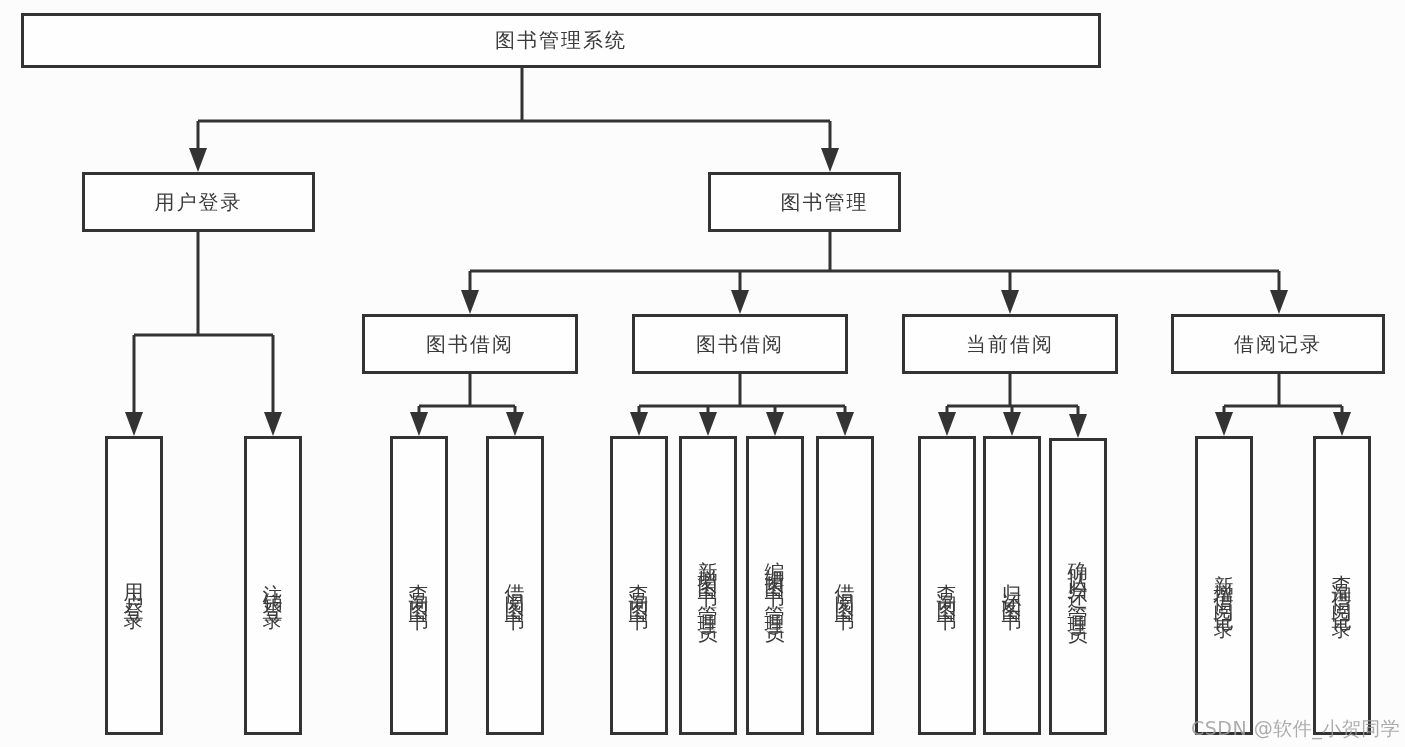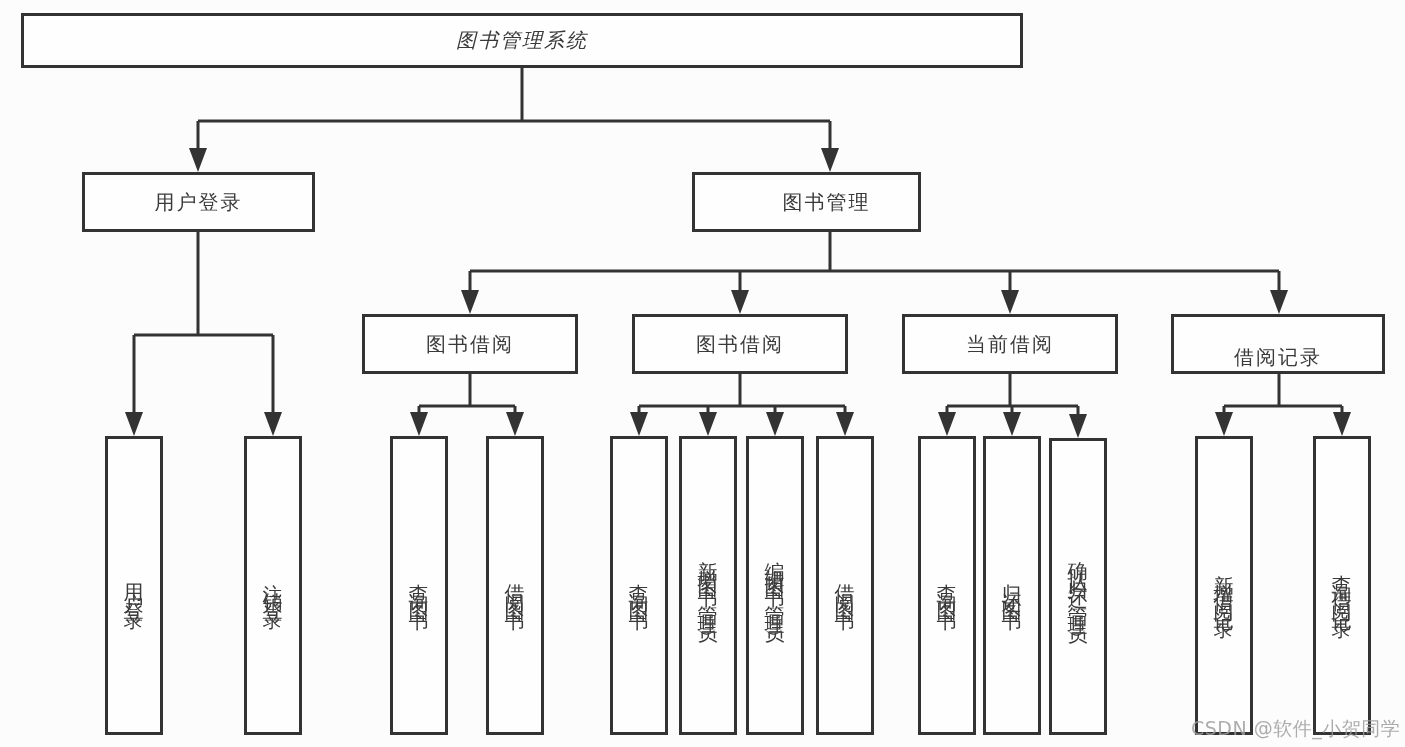--- a/index.html
+++ b/index.html
@@ -82,41 +82,41 @@
     <polygon points="699,412 717,412 708,436"></polygon>
     <polygon points="766,412 784,412 775,436"></polygon>
     <polygon points="836,412 854,412 845,436"></polygon>
     <polygon points="938,412 956,412 947,436"></polygon>
     <polygon points="1003,412 1021,412 1012,436"></polygon>
     <polygon points="1069,414 1087,414 1078,438"></polygon>
     <polygon points="1215,412 1233,412 1224,436"></polygon>
     <polygon points="1333,412 1351,412 1342,436"></polygon>
   </svg>
 
-  <div class="node h" style="left:21px; top:13px; width:1002px; height:55px;font-style:italic;">
+  <div class="node h" style="left:21px; top:13px; width:1080px; height:55px;">
     <span>图书管理系统</span>
   </div>
 
   <div class="node h" style="left:82px; top:172px; width:233px; height:60px;">
     <span>用户登录</span>
   </div>
-  <div class="node h" style="left:692px; top:172px; width:229px; height:60px;padding-left:40px;">
+  <div class="node h" style="left:708px; top:172px; width:193px; height:60px;padding-left:40px;">
     <span>图书管理</span>
   </div>
 
   <div class="node h" style="left:362px; top:314px; width:216px; height:60px;">
     <span>图书借阅</span>
   </div>
   <div class="node h" style="left:902px; top:314px; width:216px; height:60px;">
     <span>当前借阅</span>
   </div>
   <div class="node h" style="left:632px; top:314px; width:216px; height:60px;">
     <span>图书借阅</span>
   </div>
-  <div class="node h" style="left:1171px; top:314px; width:214px; height:60px;align-items:flex-end;">
+  <div class="node h" style="left:1171px; top:314px; width:214px; height:60px;">
     <span>借阅记录</span>
   </div>
 
   <div class="node v" style="left:105px; top:436px; width:58px; height:299px;">
     <span>用户登录</span>
   </div>
   <div class="node v" style="left:244px; top:436px; width:58px; height:299px;">
     <span>注销登录</span>
   </div>
 

